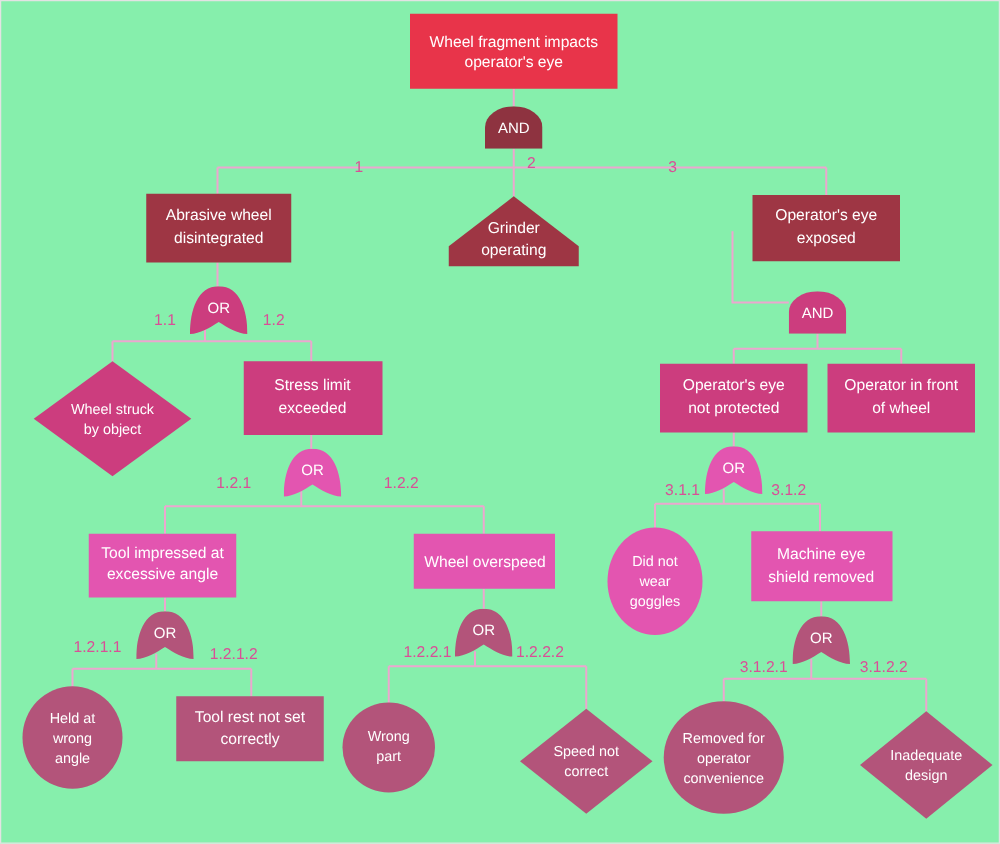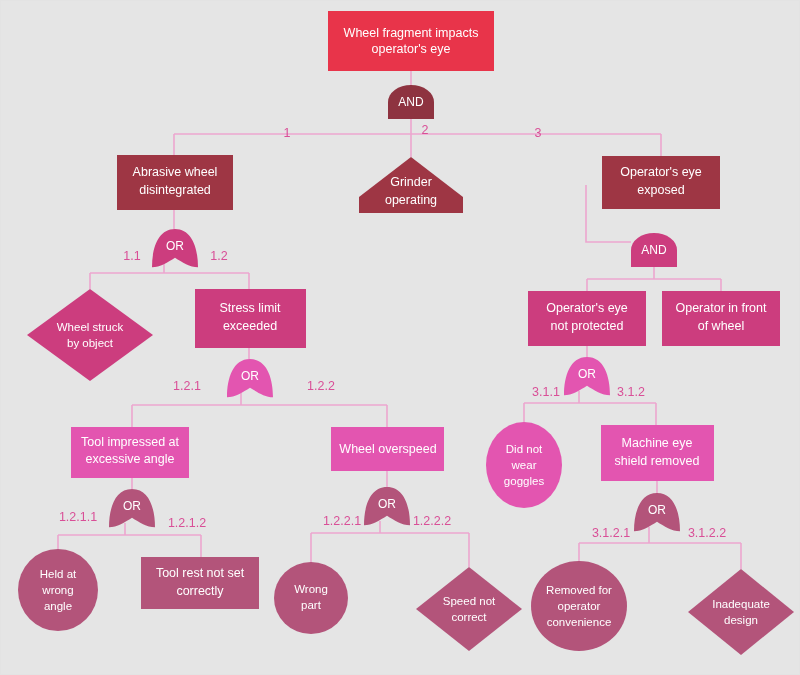--- a/index.html
+++ b/index.html
@@ -7,21 +7,21 @@
   body{
     width:800px;height:675px;
     font-family:"Liberation Sans","DejaVu Sans",sans-serif;
     overflow:hidden;
   }
   #canvas-frame{
     position:relative;
     width:800px;height:675px;
     box-sizing:border-box;
     border:1px solid #e3e3e3;
-    background:#e5e5e5;
+    background:#86efac;
   }
   svg#fta{display:block;width:800px;height:675px;}
   .node-label{
     fill:#ffffff;
     font-family:"Liberation Sans","DejaVu Sans",sans-serif;
     font-size:12.5px;
     text-anchor:middle;
     dominant-baseline:middle;
     pointer-events:none;
   }

